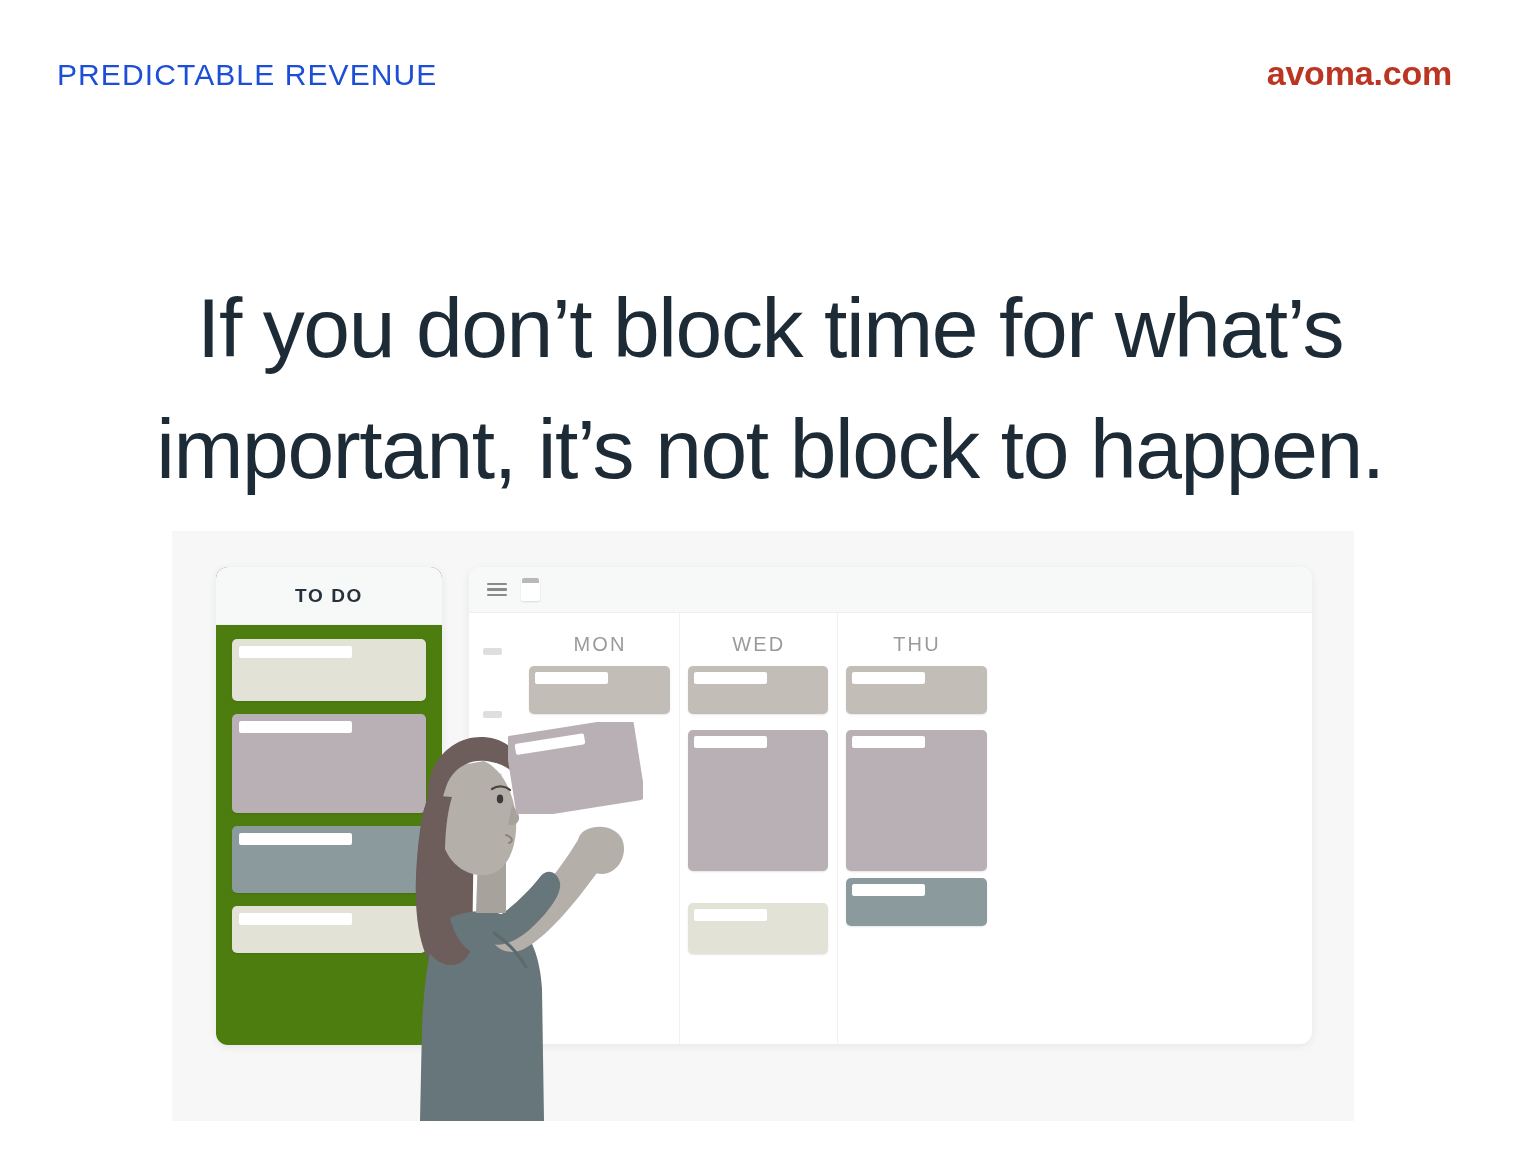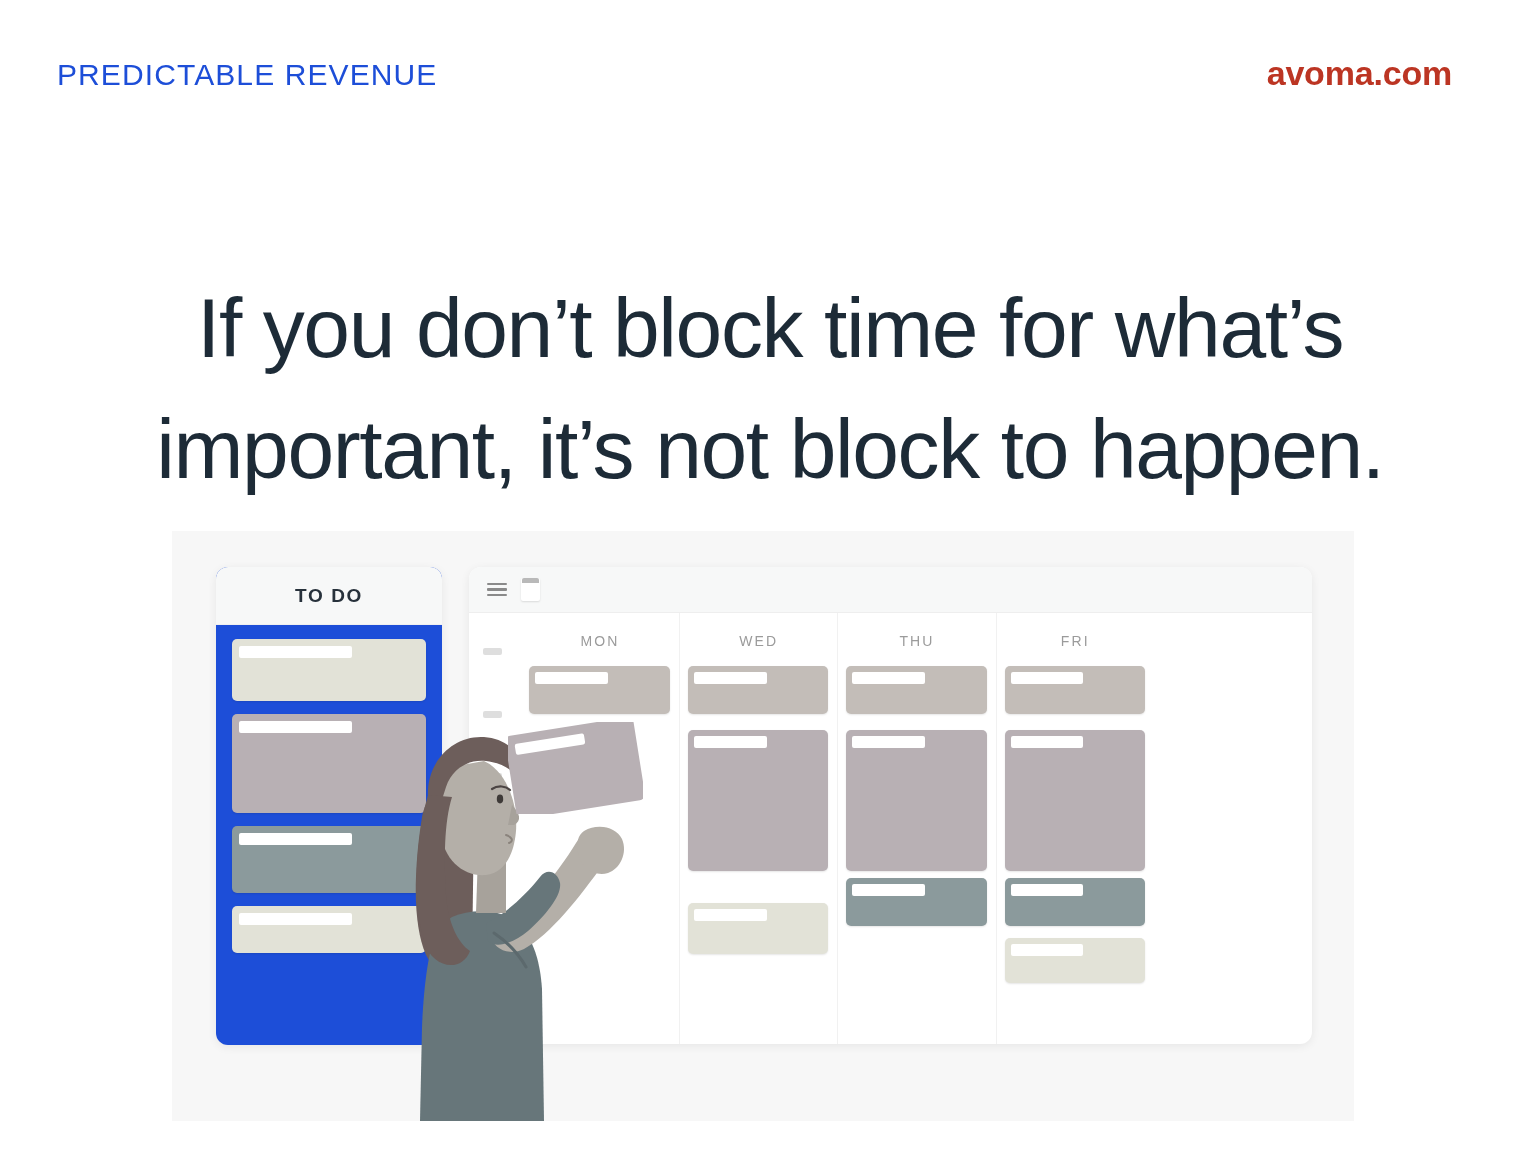--- a/index.html
+++ b/index.html
@@ -43,21 +43,21 @@
     position:absolute;left:172px;top:531px;
     width:1182px;height:590px;
     background:#f7f7f7;
     overflow:hidden;
   }
 
   
   #todo-panel{
     position:absolute;left:44px;top:36px;
     width:226px;height:478px;
-    background:#1d4ed8;border-radius:12px;
+    background:#4d7c0f;border-radius:12px;
     box-shadow:0 2px 10px rgba(0,0,0,0.07);
     overflow:hidden;
   }
   #todo-header{
     height:57px;background:#f7f8f8;
     display:flex;align-items:center;justify-content:center;
     border-bottom:1px solid #f0f0f0;
   }
   #todo-title{
     font-size:19px;font-weight:700;letter-spacing:1.6px;color:#27313b;
@@ -94,21 +94,21 @@
   #time-gutter{position:absolute;left:0;top:0;width:52px;height:100%;}
   .tick{position:absolute;left:14px;width:19px;height:7px;background:#dedede;border-radius:2px;}
 
   #day-grid{
     position:absolute;left:52px;top:0;right:0;height:100%;
     display:grid;grid-template-columns:repeat(5,1fr);
   }
   .day-col{position:relative;border-left:1px solid #f1f1f1;}
   .day-col:first-child{border-left:none;}
   .day-name{
-    text-align:center;font-size:14px;letter-spacing:2.1px;
+    text-align:center;font-size:20px;letter-spacing:2.1px;
     color:#9b9b9b;padding-top:20px;font-weight:400;
   }
   .event{
     position:absolute;left:8px;right:9px;border-radius:5px;
     box-shadow:0 1px 2px rgba(0,0,0,0.10);
   }
   .event .stub{
     position:absolute;left:6px;top:6px;height:12px;width:52%;
     background:#ffffff;border-radius:2px;
   }
@@ -198,35 +198,20 @@
             <div class="event" style="background: rgb(195, 189, 184); top: 53px; height: 48px;">
               <span class="stub"></span>
             </div>
             <div class="event" style="background: rgb(184, 176, 180); top: 117px; height: 141px;">
               <span class="stub"></span>
             </div>
             <div class="event" style="background: rgb(139, 154, 156); top: 265px; height: 48px;">
               <span class="stub"></span>
             </div>
           </div>
-          <div class="day-col">
-            <div class="day-name">FRI</div>
-            <div class="event" style="background: rgb(195, 189, 184); top: 53px; height: 48px;">
-              <span class="stub"></span>
-            </div>
-            <div class="event" style="background: rgb(184, 176, 180); top: 117px; height: 141px;">
-              <span class="stub"></span>
-            </div>
-            <div class="event" style="background: rgb(139, 154, 156); top: 265px; height: 48px;">
-              <span class="stub"></span>
-            </div>
-            <div class="event" style="background: rgb(226, 226, 215); top: 325px; height: 45px;">
-              <span class="stub"></span>
-            </div>
-          </div>
         </div>
     </div>
   </div>
 
   <svg id="person" viewBox="0 0 260 394" xmlns="http://www.w3.org/2000/svg">
 
     <path d="M14 90 C6 140 4 196 18 228 C30 252 56 250 64 230 L66 92 C58 58 22 48 14 90 Z" fill="#6d5e5b"></path>
 
     <path d="M30 200 C22 218 16 250 14 300 L12 394 L136 394 L134 262 C132 232 124 206 104 192
              C88 182 62 182 44 190 Z" fill="#67767a"></path>

